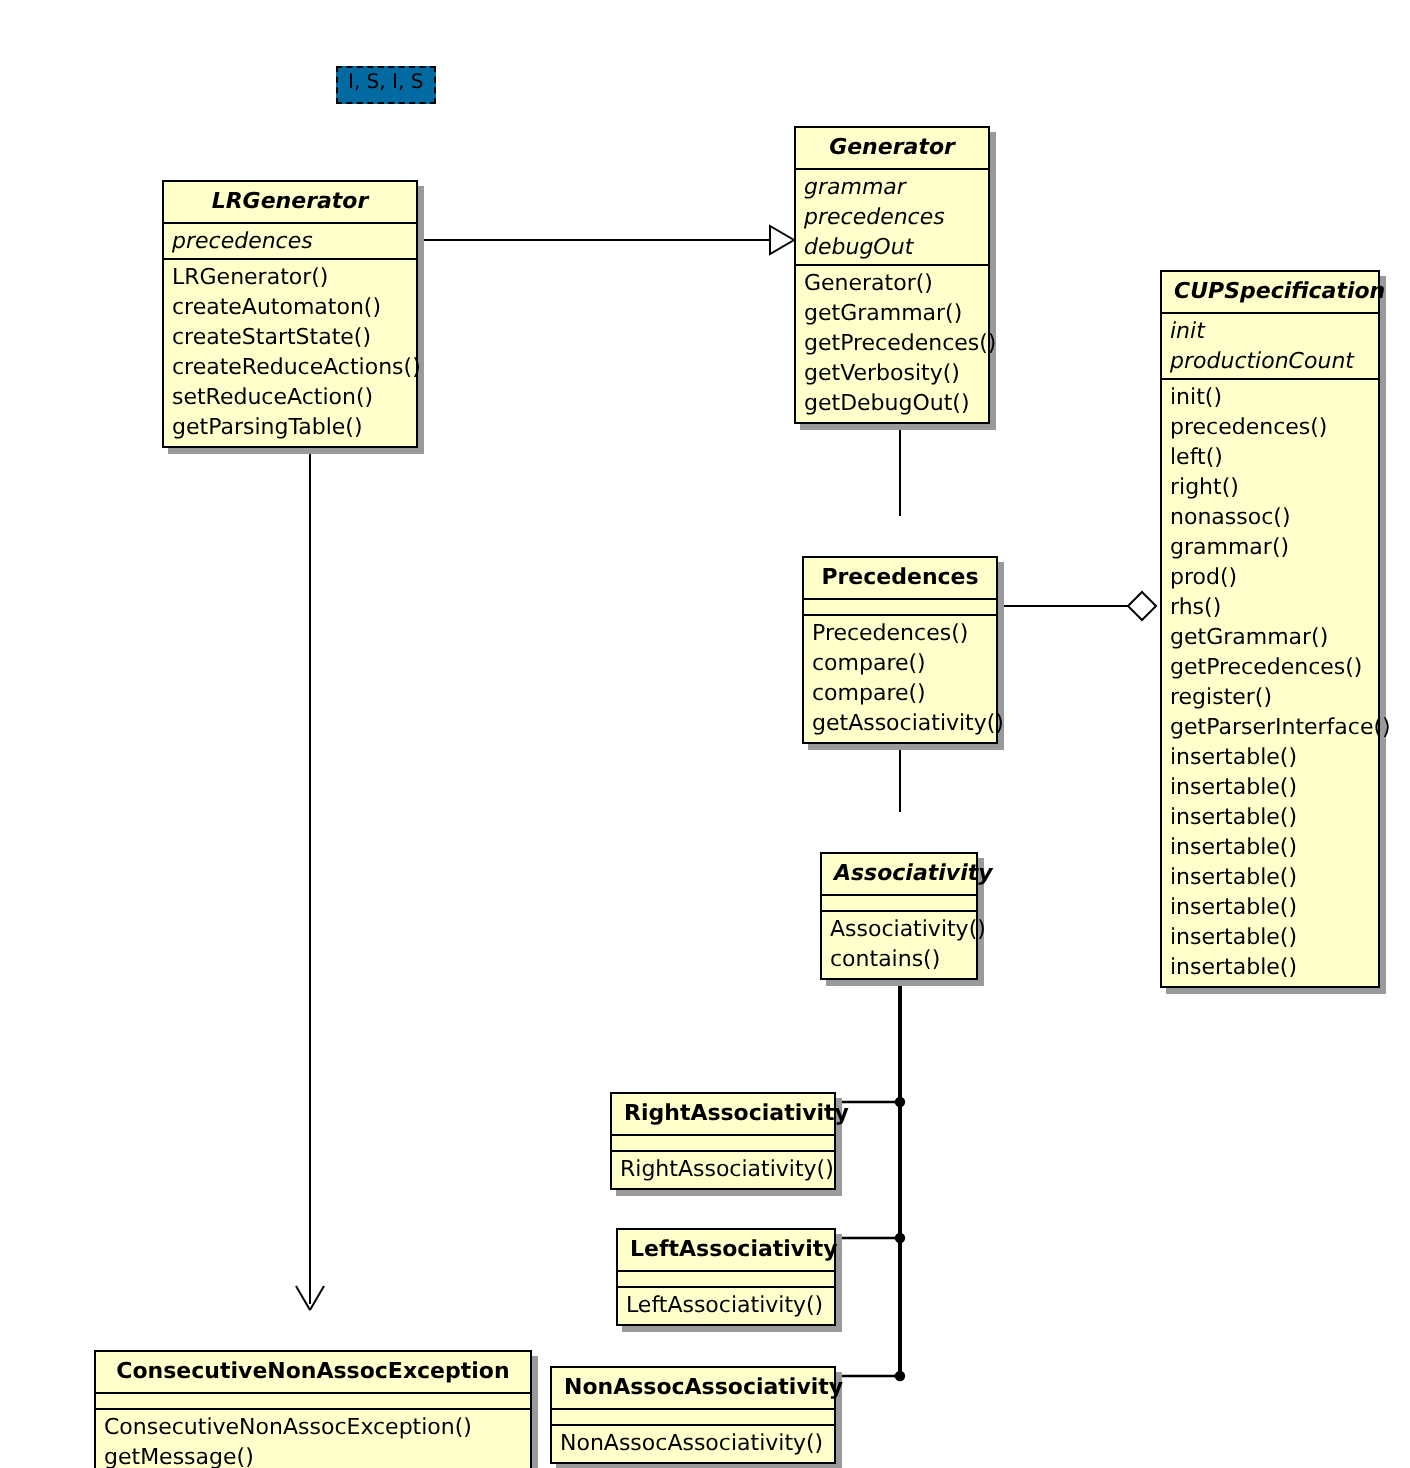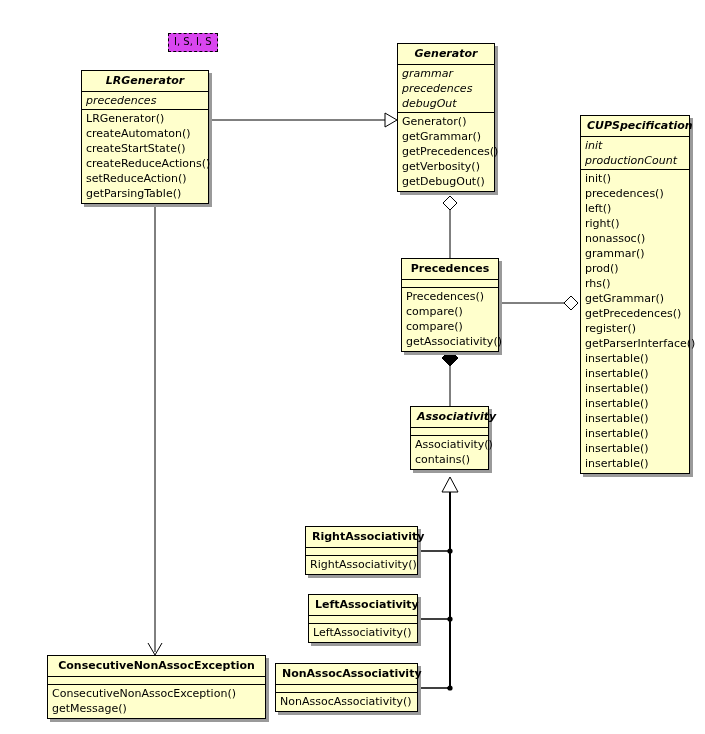--- a/index.html
+++ b/index.html
@@ -26,20 +26,21 @@
   }
 
   
   .uml-class {
     position: absolute;
     box-sizing: border-box;
     background: #ffffcc;
     border: 1px solid #000000;
     box-shadow: 3px 3px 0 0 #9a9a9a;
     z-index: 5;
+    margin-top: 20px;
   }
   .uml-name {
     text-align: center;
     font-weight: bold;
     font-size: 11px;
     line-height: 13px;
     padding: 3px 6px 4px 6px;
     border-bottom: 1px solid #000000;
     color: #000000;
     white-space: nowrap;
@@ -59,21 +60,21 @@
     padding: 0 5px 0 4px;
     color: #000000;
     white-space: nowrap;
   }
   .uml-item.abstract { }
 
   
   .tparams {
     position: absolute;
     box-sizing: border-box;
-    background: #d946ef;
+    background: #0369a1;
     border: 1px dashed #000000;
     font-size: 10px;
     line-height: 12px;
     text-align: center;
     padding: 2px 5px 3px 5px;
     color: #000000;
     white-space: nowrap;
     z-index: 6;
   }
 </style>

